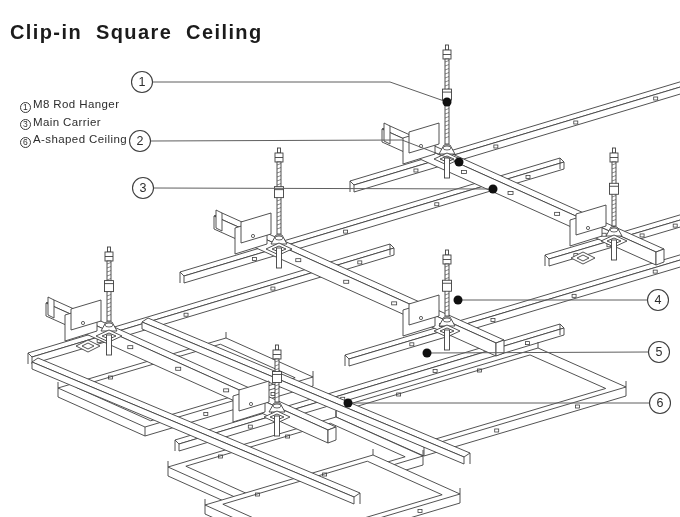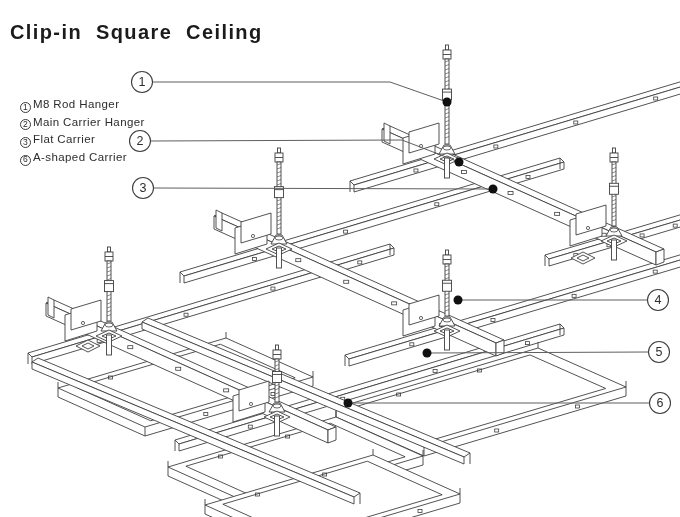--- a/index.html
+++ b/index.html
@@ -33,23 +33,22 @@
 </style>
 </head>
 <body>
 
 <h1 class="title">
   <div>Clip-in Square Ceiling</div>
 </h1>
 
 <ul class="legend">
   <li><span class="lnum">1</span><span>M8 Rod Hanger</span></li>
-  <li><span class="lnum">2</span><span>Main Carrier Hanger</span></li>
-  <li><span class="lnum">3</span><span>Flat Carrier</span></li>
-  <li><span class="lnum">6</span><span>A-shaped Carrier</span></li>
+  <li><span class="lnum">3</span><span>Main Carrier</span></li>
+  <li><span class="lnum">6</span><span>A-shaped Ceiling</span></li>
 </ul>
 
 <svg id="diagram" width="680" height="517" viewBox="0 0 680 517">
   <g id="g-upper-rails">
       <polygon points="350,181 683,81 687,85 354,185" fill="#fff" stroke="#3f3f3f" stroke-width="0.9"></polygon>
       <polygon points="354,185 687,85 687,92 354,192" fill="#fff" stroke="#3f3f3f" stroke-width="0.9"></polygon>
       <line x1="350" y1="181" x2="350" y2="192" stroke="#3f3f3f" stroke-width="0.9"></line>
       <line x1="683" y1="81" x2="683" y2="92" stroke="#3f3f3f" stroke-width="0.9"></line>
       <rect x="413.94" y="169" width="4" height="3" fill="none" stroke="#3f3f3f" stroke-width="0.8"></rect>
       <rect x="493.86" y="145" width="4" height="3" fill="none" stroke="#3f3f3f" stroke-width="0.8"></rect>

